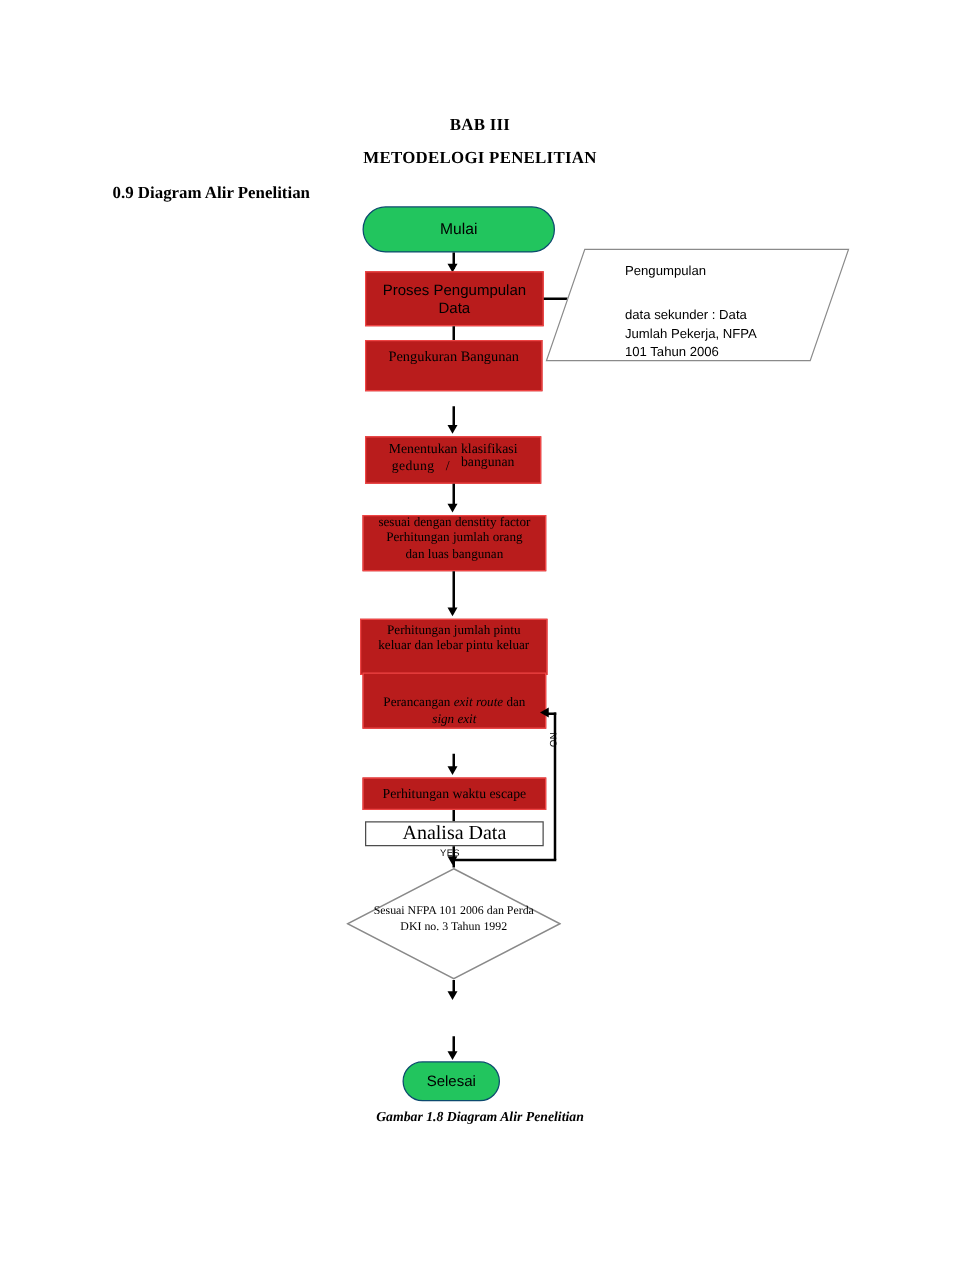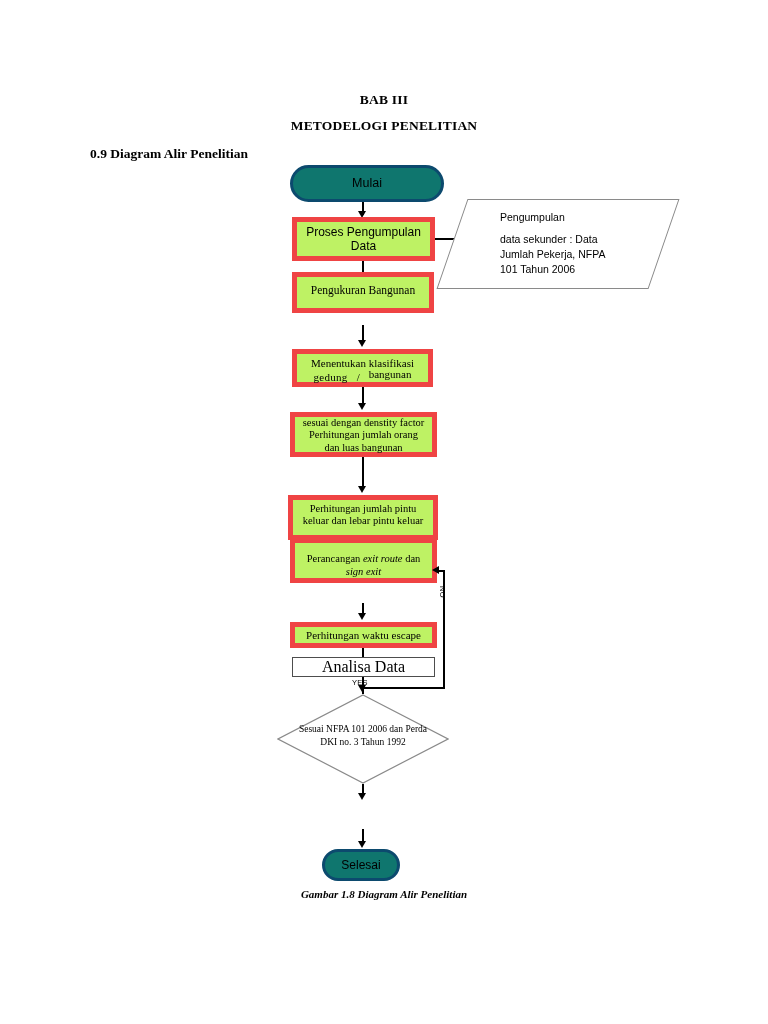--- a/index.html
+++ b/index.html
@@ -60,31 +60,31 @@
     position: absolute;
     box-sizing: border-box;
     display: flex;
     align-items: center;
     justify-content: center;
     text-align: center;
     line-height: 1.18;
   }
 
   .node-rect {
-    border: 5px solid #ef4444;
-    background: #bef264;
+    border: 1px solid #ef4444;
+    background: #b91c1c;
   }
   .node-rect-soft {
     border: 1px solid #4d4d4d;
     background: #ffffff;
   }
   .node-round {
-    border: 3px solid #0c4a6e;
+    border: 1px solid #0c4a6e;
     border-radius: 22px;
-    background: #0f766e;
+    background: #22c55e;
   }
 
   .sans { font-family: "Liberation Sans", sans-serif; }
   .serif { font-family: "Liberation Serif", serif; }
 
   
   #node-mulai {
     left: 290px; top: 165px; width: 154px; height: 37px;
     font-size: 12.5px;
   }
@@ -166,21 +166,21 @@
   }
   #node-datanote .note-text {
     position: absolute;
     left: 48px; top: 11px;
     width: 150px;
     font-family: "Liberation Sans", sans-serif;
     font-size: 10.5px;
     line-height: 1.42;
     text-align: left;
   }
-  #node-datanote .note-head { display: block; margin-bottom: 7px; }
+  #node-datanote .note-head { display: block; margin-bottom: 20px; }
   #node-datanote .note-body { display: block; }
 
   
   #node-decision {
     position: absolute;
     left: 277px; top: 694px;
     width: 172px; height: 90px;
   }
   #node-decision .diamond-bg {
     position: absolute;

